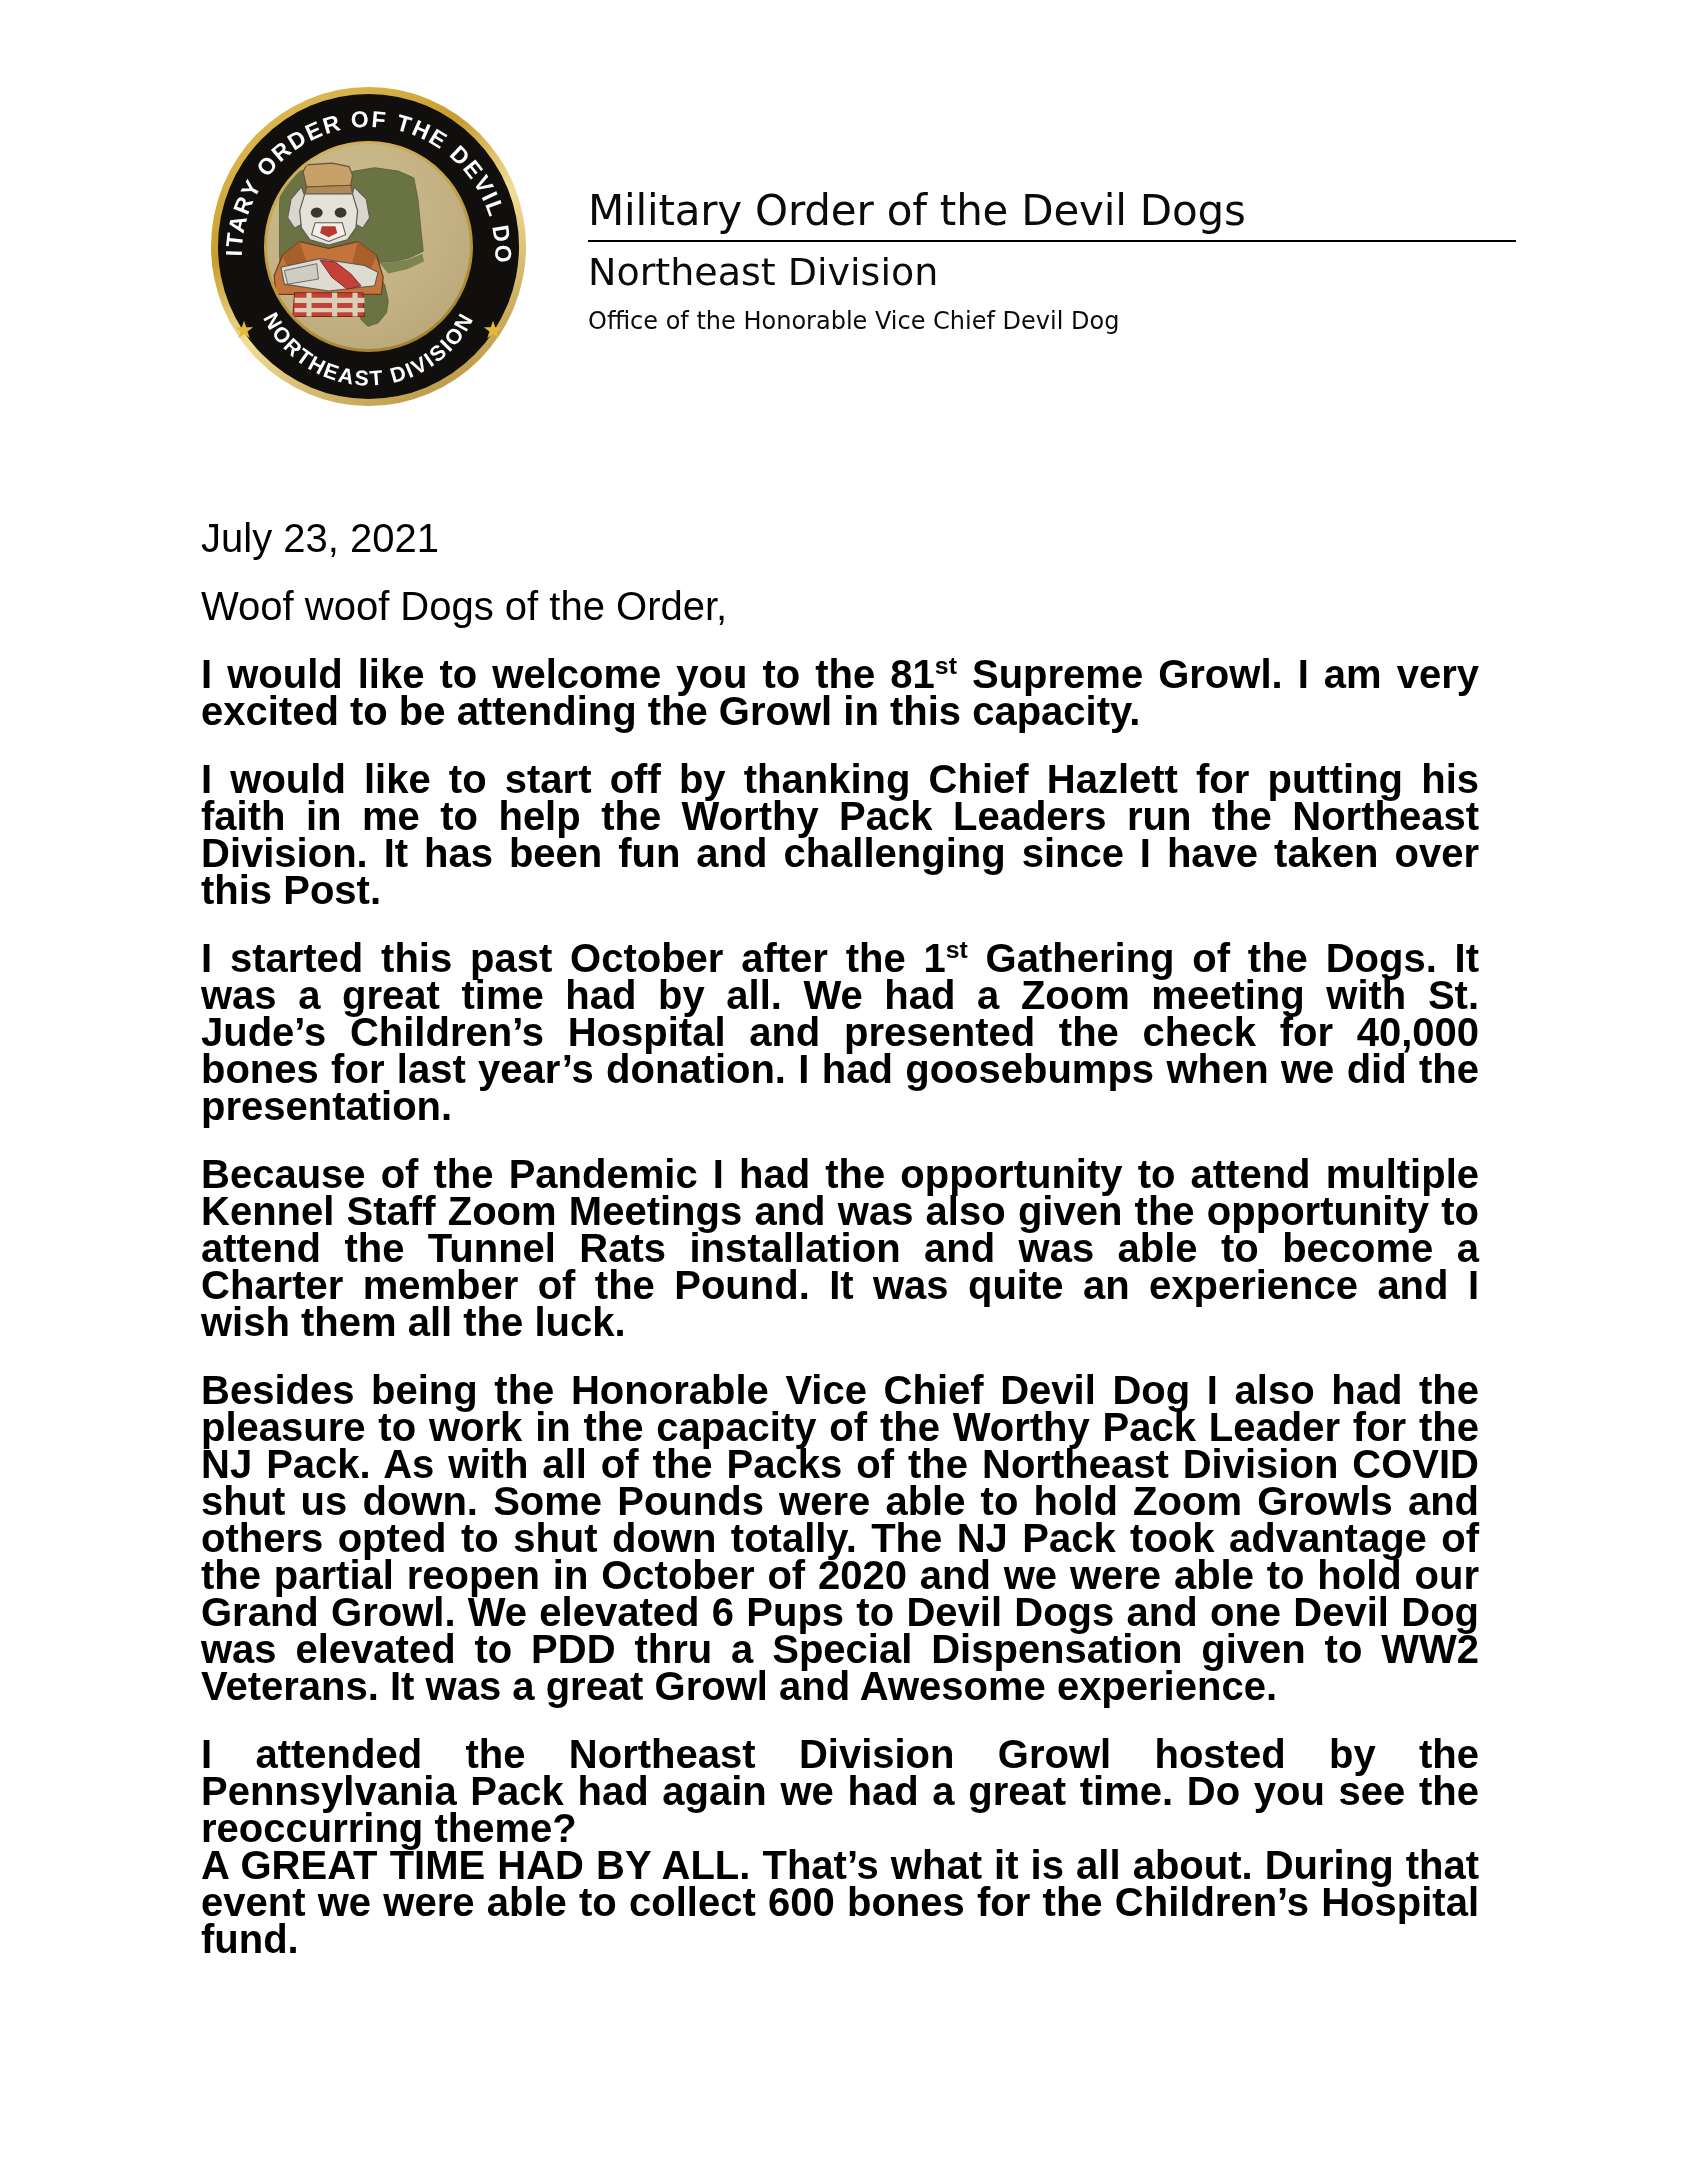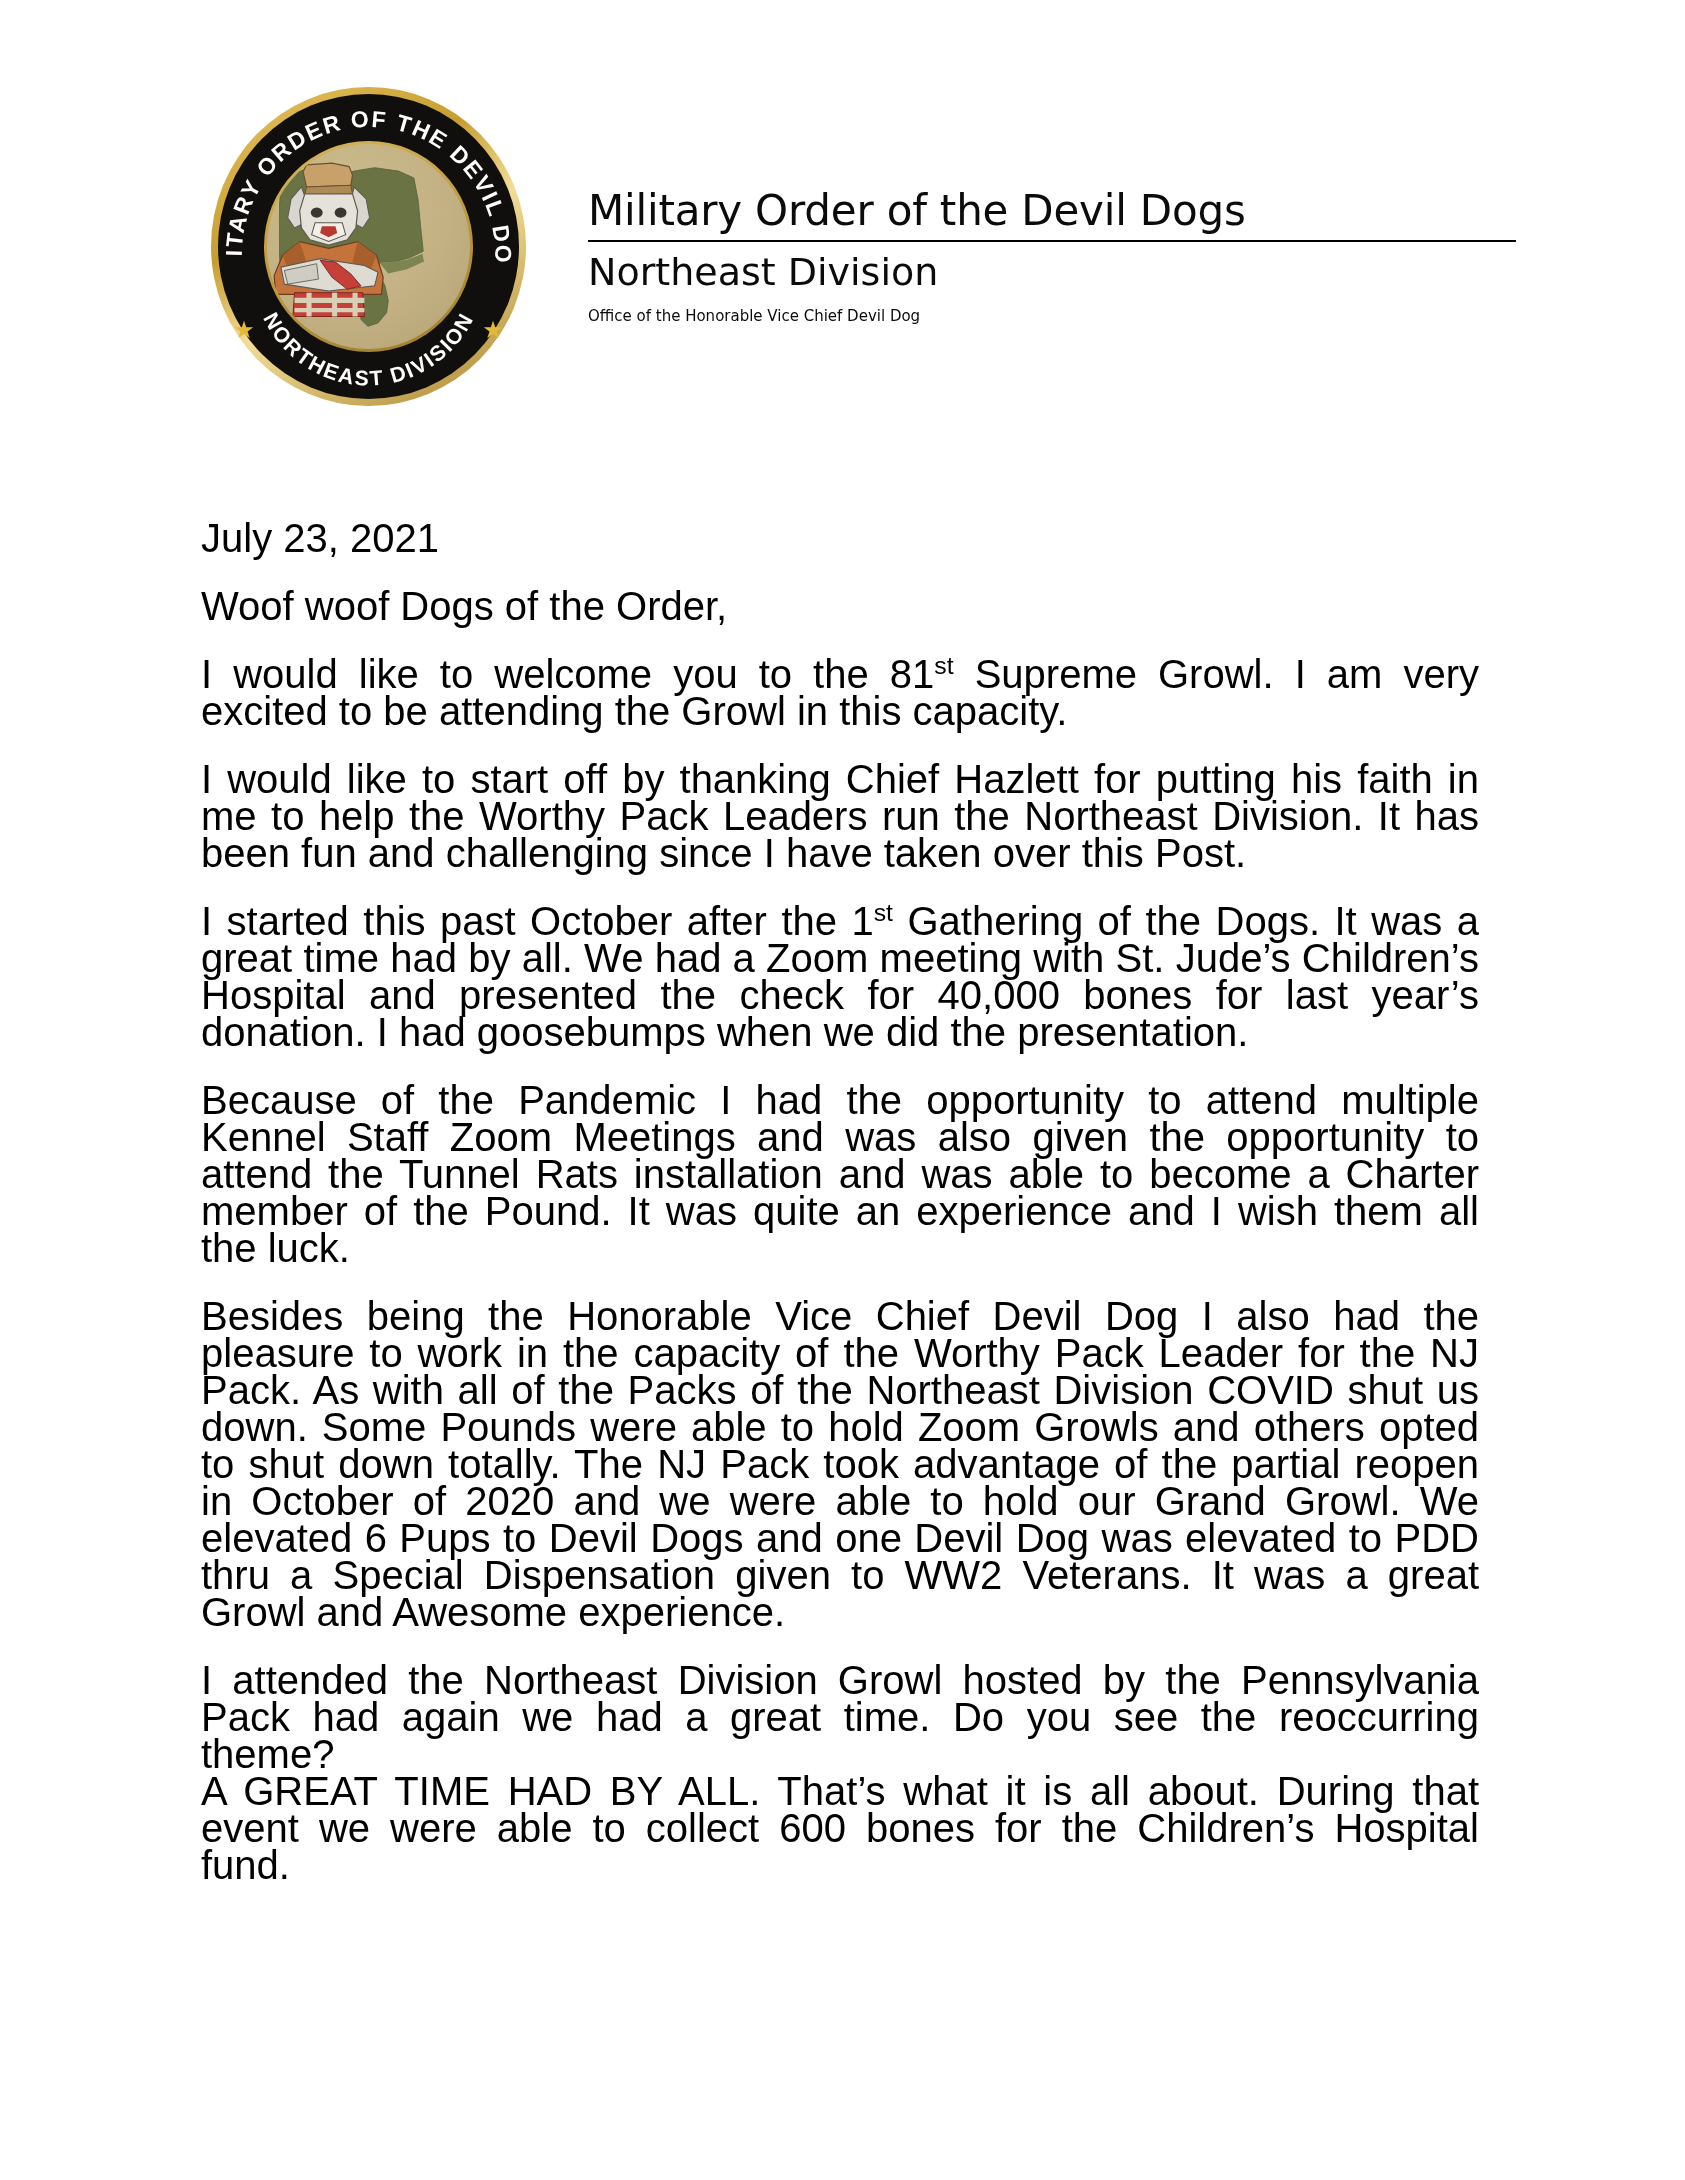--- a/index.html
+++ b/index.html
@@ -149,21 +149,21 @@
     font-family: "DejaVu Sans", sans-serif;
     font-size: 38px;
     font-weight: 400;
     line-height: 1.16;
     color: #0b0b0b;
     margin-top: 7.7px;
     white-space: nowrap;
   }
   .org-office {
     font-family: "DejaVu Sans", sans-serif;
-    font-size: 15px;
+    font-size: 24px;
     font-weight: 400;
     line-height: 1.2;
     color: #0b0b0b;
     margin-top: 13.6px;
     white-space: nowrap;
   }
 
   
   .letter-body {
     position: absolute;
@@ -174,20 +174,21 @@
     font-size: 40px;
     line-height: 37px;
     color: #000000;
   }
   .letter-body p {
     margin: 0 0 31px 0;
   }
   .letter-body p.j {
     text-align: justify;
     text-justify: inter-word;
+    font-weight: bold;
   }
   .letter-body p:last-child { margin-bottom: 0; margin-top: 15px; }
 
   sup {
     font-size: 0.62em;
     vertical-align: super;
     line-height: 0;
   }
 </style>
 </head>

